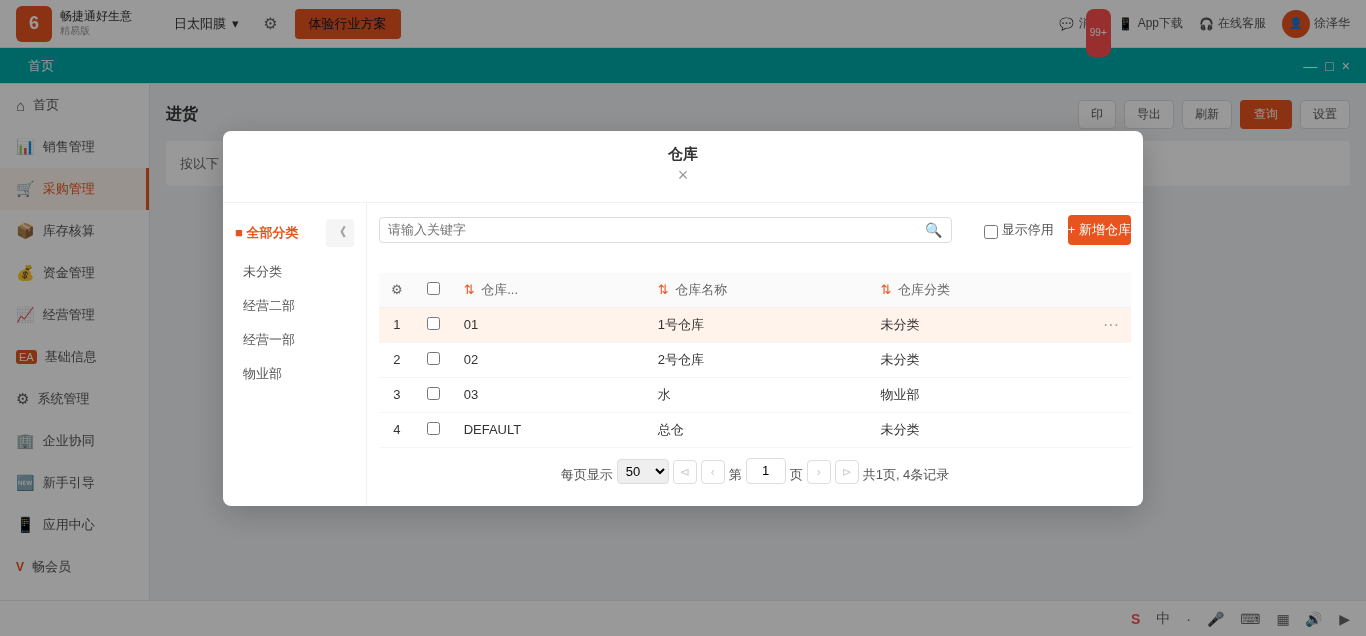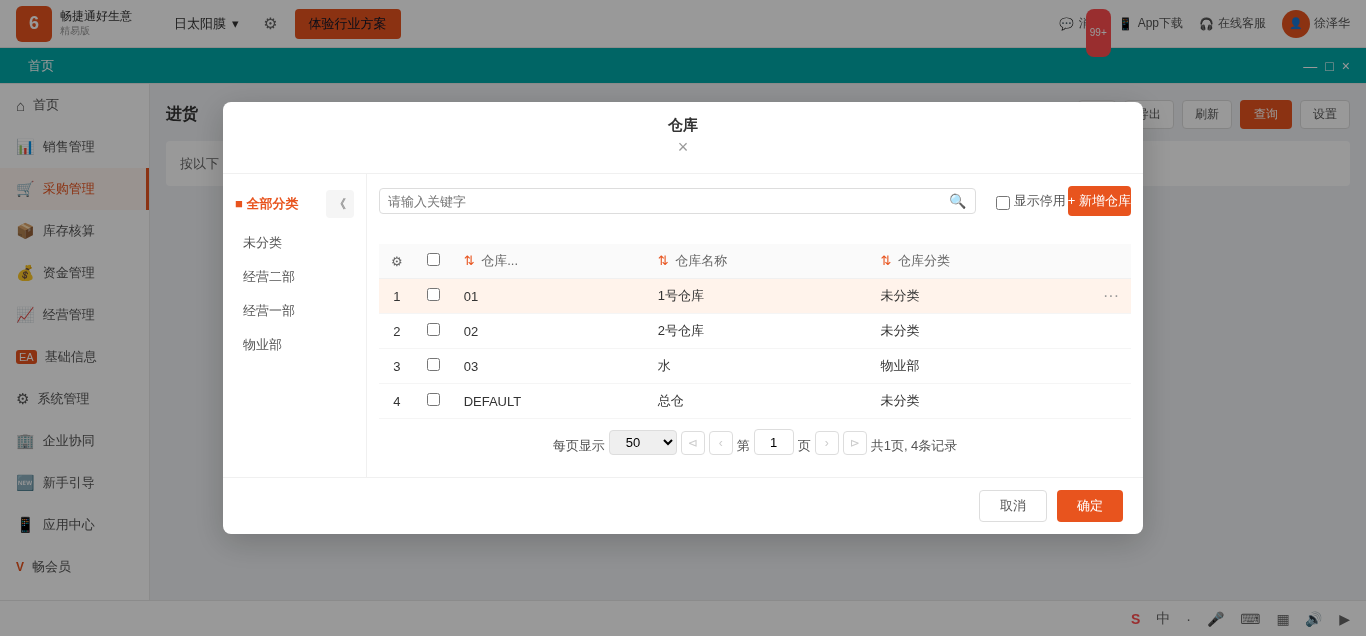--- a/index.html
+++ b/index.html
@@ -194,21 +194,21 @@
     
     .table-panel {
       flex: 1;
       display: flex;
       flex-direction: column;
       padding: 12px;
       overflow: hidden;
     }
 
     .table-toolbar {
-      display: flex; align-items: center; gap: 2px; margin-bottom: 28px;
+      display: flex; align-items: center; gap: 14px; margin-bottom: 28px;
     }
     .search-input-wrap {
       display: flex; align-items: center;
       border: 1px solid #ddd; border-radius: 4px;
       padding: 4px 8px; background: #fff; flex: 1;
     }
     .search-input {
       border: none; outline: none; flex: 1; font-size: 13px; color: #555;
       background: transparent;
     }
@@ -262,21 +262,21 @@
     }
     .page-nav {
       width: 24px; height: 24px; border: 1px solid #ddd;
       border-radius: 4px; background: #fff; cursor: pointer;
       display: flex; align-items: center; justify-content: center;
       color: #666; font-size: 12px;
     }
     .page-nav.disabled { color: #ccc; cursor: not-allowed; }
     .per-page-select {
       border: 1px solid #ddd; border-radius: 4px;
-      padding: 3px 12px; font-size: 13px; cursor: pointer;
+      padding: 3px 4px; font-size: 13px; cursor: pointer;
     }
 
     
     .modal-footer {
       display: flex; justify-content: flex-end; gap: 10px;
       padding: 12px 20px;
       border-top: 1px solid #f0f0f0;
     }
     .cancel-btn {
       padding: 6px 20px; border: 1px solid #ddd;
@@ -571,24 +571,20 @@
           <span class="page-info">第</span>
           <input type="text" class="page-input" value="1" style="">
           <span class="page-info">页</span>
           <button class="page-nav disabled">›</button>
           <button class="page-nav disabled">⊳</button>
           <span class="page-info">共1页, 4条记录</span>
         </div>
       </div>
     </div>
 
-    <div class="modal-footer">
-      <button class="cancel-btn">取消</button>
-      <button class="confirm-btn">确定</button>
-    </div>
   </div>
 </div>
 
 <div class="statusbar">
   <span style="color:#ff4d4f;font-weight:bold;font-size:14px;">S</span>
   <span class="statusbar-icon">中</span>
   <span class="statusbar-icon">·</span>
   <span class="statusbar-icon">🎤</span>
   <span class="statusbar-icon">⌨</span>
   <span class="statusbar-icon">▦</span>

